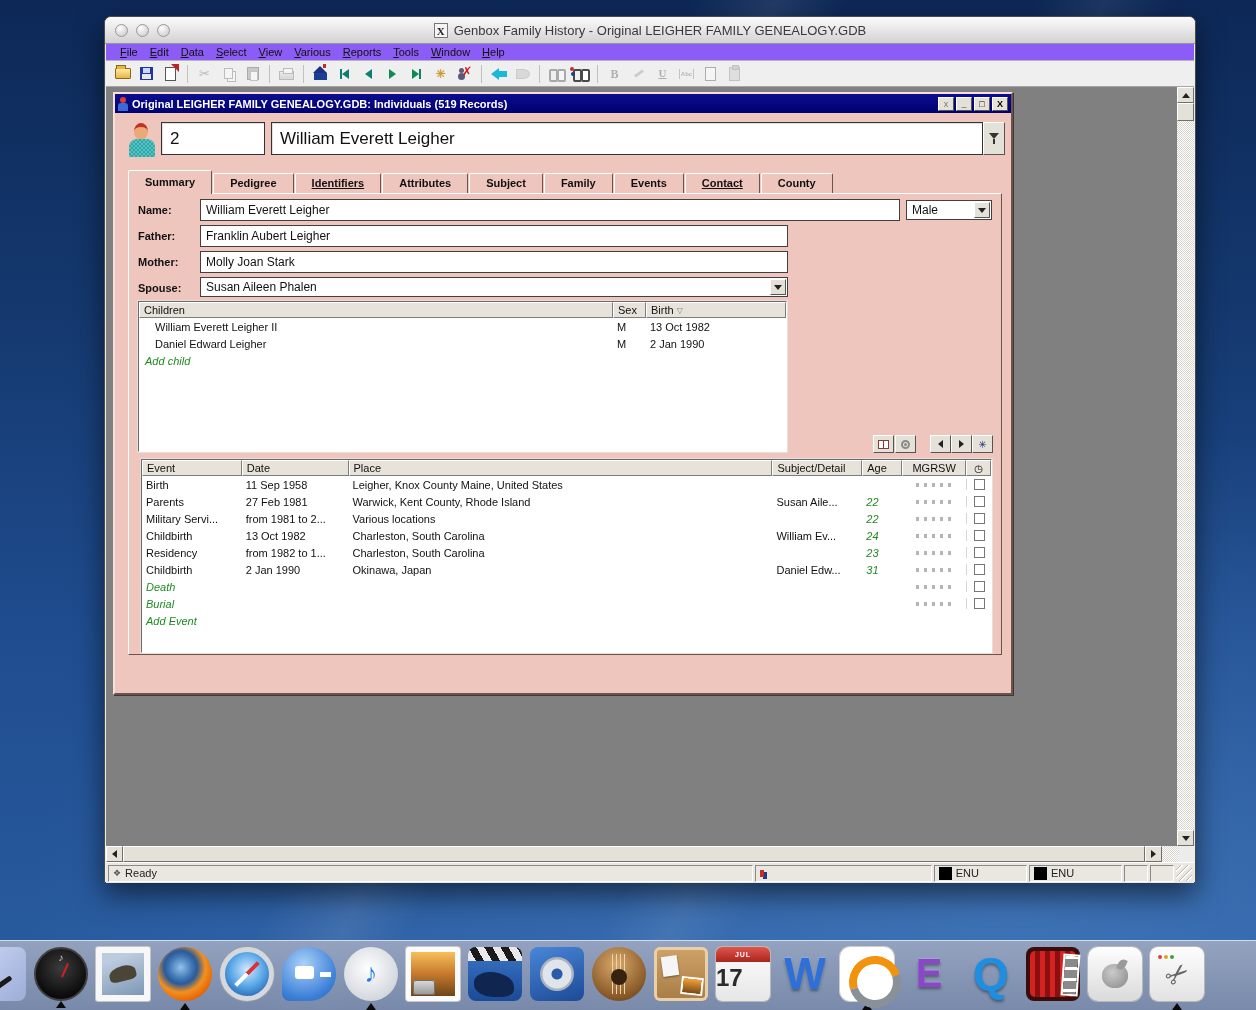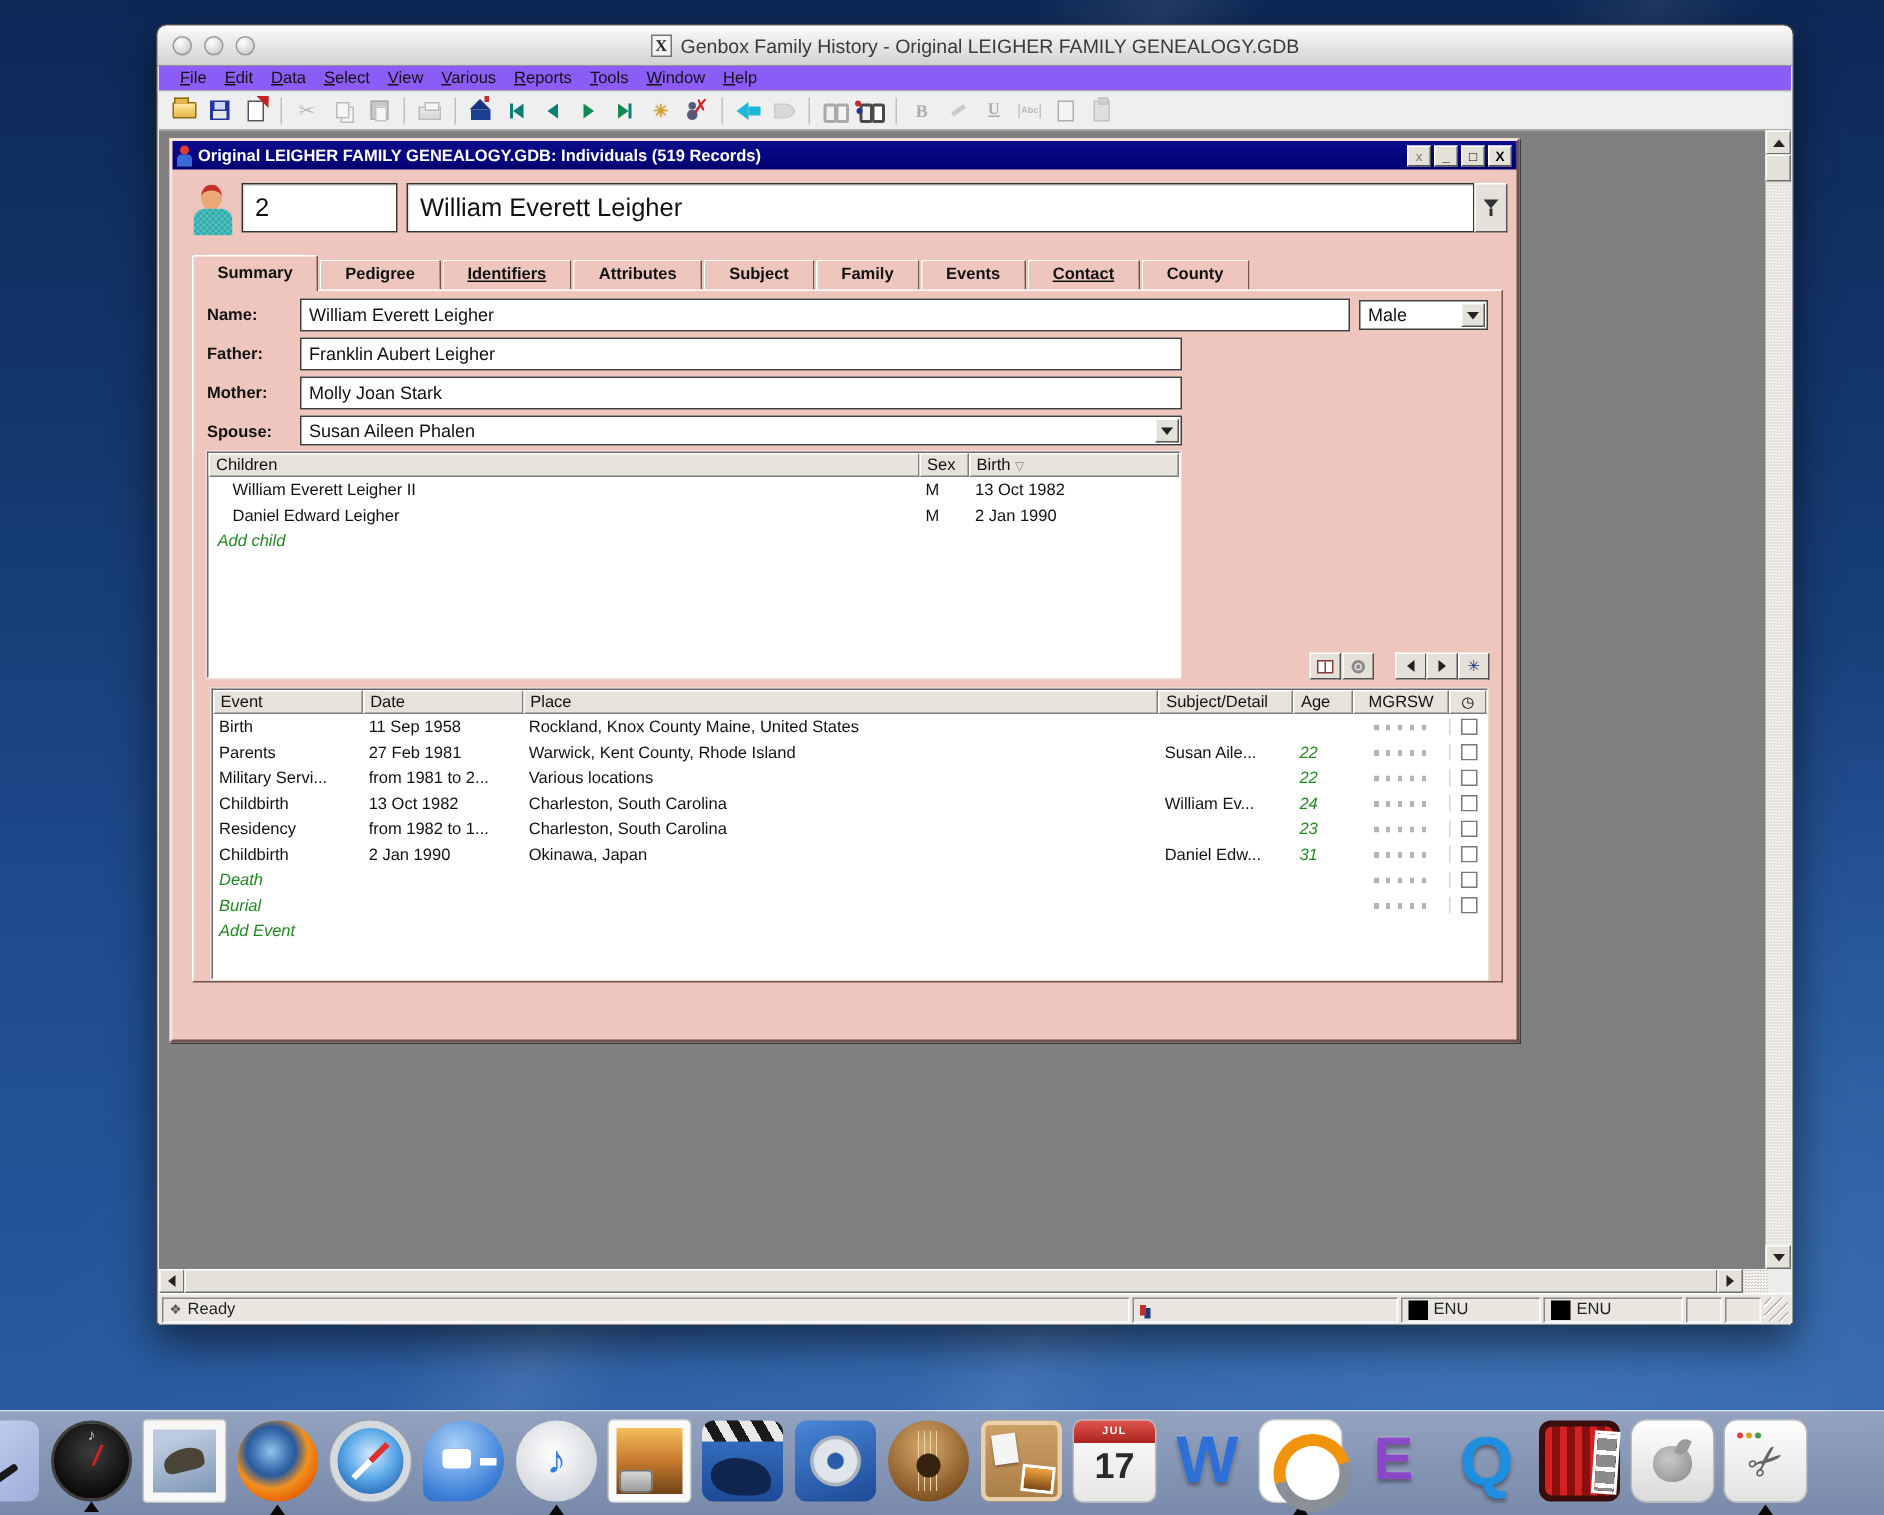--- a/index.html
+++ b/index.html
@@ -157,21 +157,21 @@
   .ic-idvd{border-radius:8px;background:linear-gradient(160deg,#4a86d8,#1c4a96);}
   .ic-idvd::before{content:"";position:absolute;left:50%;top:50%;width:34px;height:34px;margin:-17px 0 0 -17px;border-radius:50%;background:radial-gradient(circle,#2a5ca8 0 5px,#e0e5eb 6px 14px,#aab2be 15px);}
   .ic-garageband{border-radius:50%;background:radial-gradient(circle at 45% 32%,#d9aa6c,#8a5a28 68%,#5a3812);}
   .ic-garageband::before{content:"";position:absolute;left:50%;top:7px;bottom:7px;width:14px;transform:translateX(-50%);background:repeating-linear-gradient(90deg,#ecd5ab 0 1px,transparent 1px 4px);}
   .ic-garageband::after{content:"";position:absolute;left:50%;top:56%;width:16px;height:16px;margin:-8px 0 0 -8px;border-radius:50%;background:#36220e;}
   .ic-iweb{border-radius:6px;background:linear-gradient(180deg,#cfa268,#a87c46);box-shadow:inset 0 0 0 3px #e9d0a9;}
   .ic-iweb::before{content:"";position:absolute;left:8px;top:9px;width:16px;height:20px;background:#f5f5f5;transform:rotate(-8deg);box-shadow:0 1px 2px rgba(0,0,0,.4);}
   .ic-iweb::after{content:"";position:absolute;right:7px;bottom:8px;width:18px;height:14px;background:linear-gradient(#f2a23c,#7c4a16);box-shadow:0 0 0 2px #fff;transform:rotate(6deg);}
   .ic-ical{border-radius:6px;background:linear-gradient(180deg,#fdfdfd,#e6e6e6);box-shadow:0 0 0 1px #b8b8b8;}
   .cal-top{position:absolute;left:0;top:0;right:0;height:15px;border-radius:6px 6px 0 0;background:linear-gradient(180deg,#e0564e,#aa251e);color:#fff;font-size:7px;font-weight:bold;line-height:15px;text-align:center;letter-spacing:1px;}
-  .cal-day{position:absolute;left:0;right:0;top:17px;text-align:center;font-size:24px;font-weight:bold;color:#2a2a2a;line-height:1.2;}
+  .cal-day{position:absolute;left:0;right:0;top:17px;text-align:left;font-size:24px;font-weight:bold;color:#2a2a2a;line-height:1.2;}
   .ic-word .glyphbox{font-size:44px;font-weight:bold;color:#2f6fd8;text-shadow:0 2px 3px rgba(0,0,0,.45),0 0 2px #bcd4f4;}
   .ic-crossover{background:#fff;border-radius:10px;box-shadow:0 0 0 1px #cccccc;}
   .ic-crossover::before{content:"";position:absolute;left:9px;top:9px;width:36px;height:36px;border-radius:50%;border:8px solid transparent;border-top-color:#f2930e;border-left-color:#f2930e;transform:rotate(28deg);}
   .ic-crossover::after{content:"";position:absolute;left:9px;top:9px;width:36px;height:36px;border-radius:50%;border:8px solid transparent;border-top-color:#8a9097;border-left-color:#8a9097;transform:rotate(208deg);}
   .ic-entourage .glyphbox{font-size:40px;font-weight:bold;color:#8a48c8;text-shadow:0 2px 3px rgba(0,0,0,.45),0 0 2px #d8c0f0;}
   .ic-quicktime .glyphbox{font-size:46px;font-weight:bold;color:#1e8fe0;text-shadow:0 2px 3px rgba(0,0,0,.4);}
   .ic-photobooth{border-radius:8px;background:#3a0d0d;}
   .ic-photobooth::before{content:"";position:absolute;inset:4px;border-radius:5px;background:repeating-linear-gradient(90deg,#d42222 0 5px,#8a1010 5px 10px);}
   .ic-photobooth::after{content:"";position:absolute;right:3px;top:9px;width:13px;height:38px;background:repeating-linear-gradient(180deg,#ffffff 0 3px,#8a8a8a 3px 11px);box-shadow:0 0 0 2px #fff;transform:rotate(4deg);}
   .ic-frontrow{background:linear-gradient(180deg,#fefefe,#dadada);border-radius:10px;box-shadow:0 0 0 1px #b8b8b8;}
@@ -401,21 +401,21 @@
             <span class="th" style="width:40px;">Age</span>
             <span class="th" style="width:64px;justify-content:center;">MGRSW</span>
             <span class="th" style="width:25px;justify-content:center;">
                 <span class="clockglyph">◷</span>
               </span>
           </div>
 
           <div class="trow">
             <span class="td" style="width:100px;">Birth</span>
             <span class="td" style="width:107px;">11 Sep 1958</span>
-            <span class="td" style="width:425px;">Rockland, Knox County Maine, United States</span>
+            <span class="td" style="width:425px;">Leigher, Knox County Maine, United States</span>
             <span class="td" style="width:90px;"></span>
             <span class="td green" style="width:40px;"></span>
             <span class="td" style="width:64px;display:flex;justify-content:center;">
                 <span class="dots"></span>
               </span>
             <span class="td" style="width:25px;display:flex;justify-content:center;border-left:1px solid #d6d6d6;">
                 <span class="chk"></span>
               </span>
           </div>
           <div class="trow">

